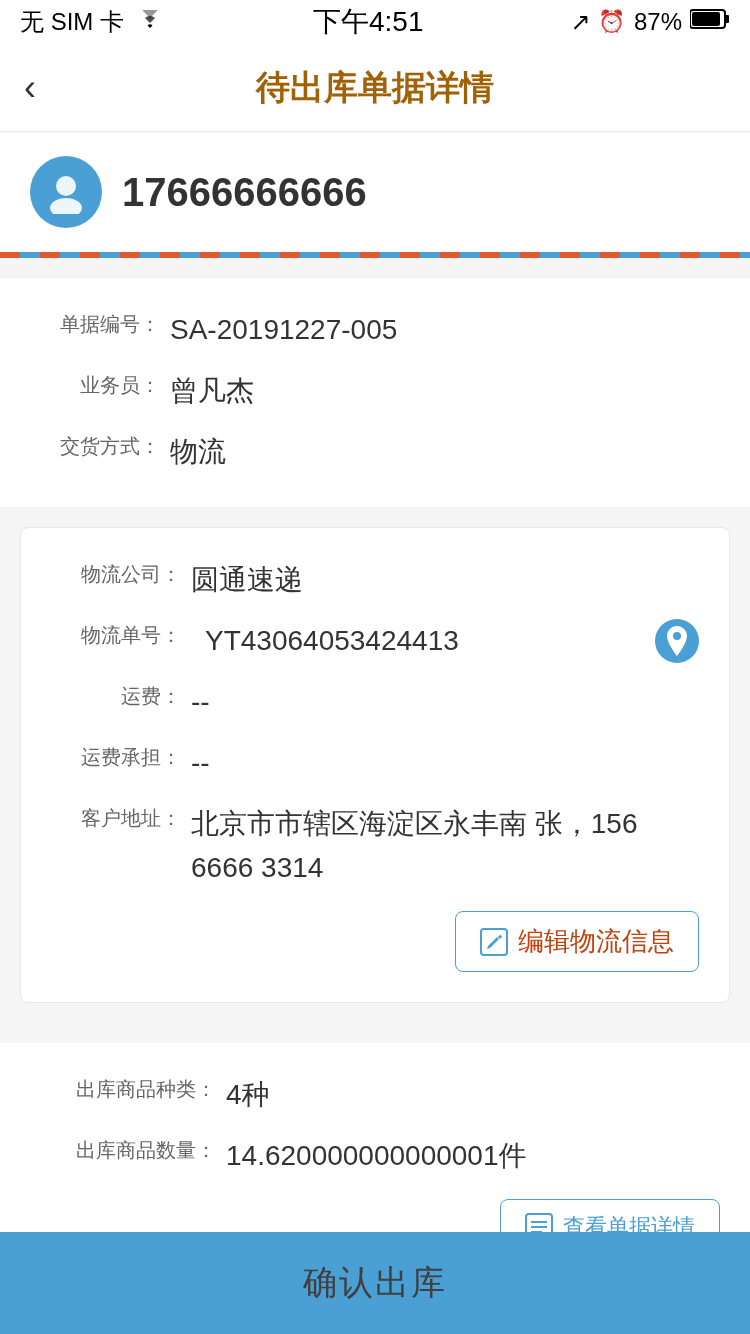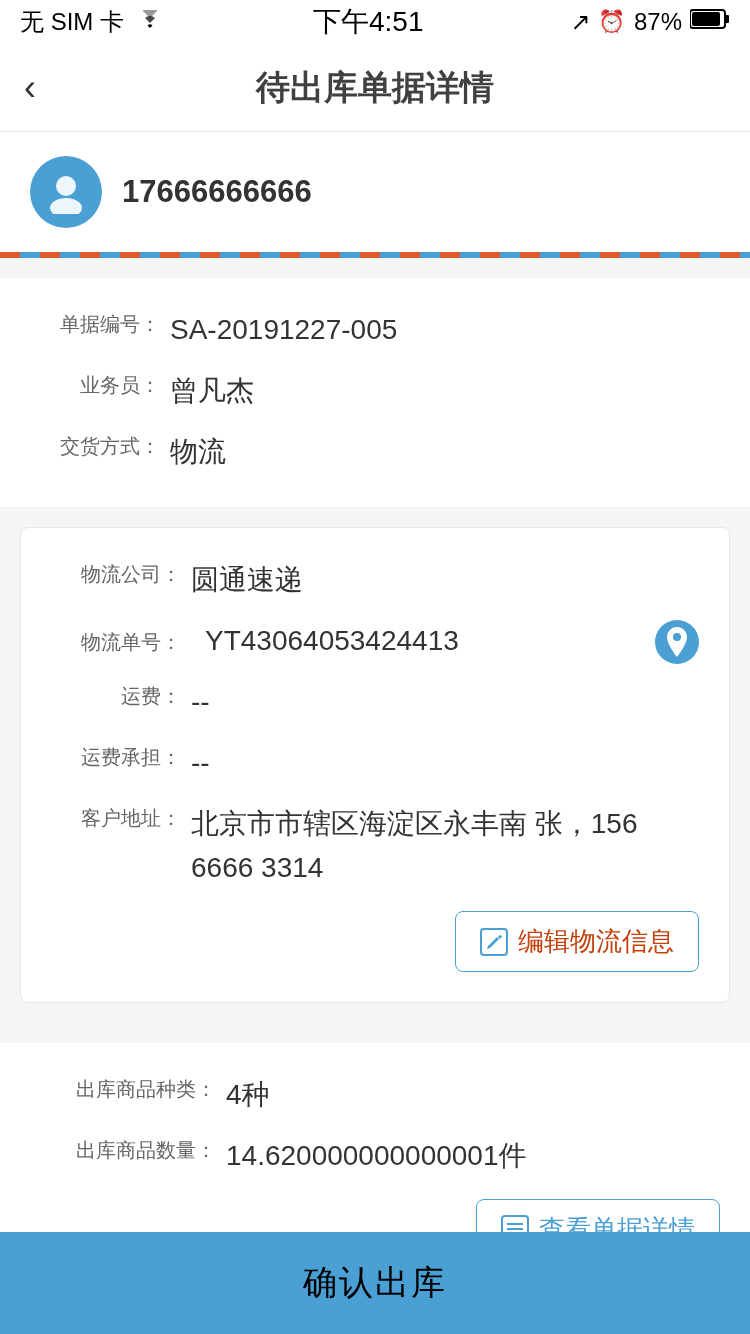--- a/index.html
+++ b/index.html
@@ -40,21 +40,21 @@
     .nav-back {
       position: absolute;
       left: 24px;
       font-size: 36px;
       color: #333;
       cursor: pointer;
     }
     .nav-title {
       font-size: 34px;
       font-weight: 600;
-      color: #404040;
+      color: #a16207;
     }
 
     
     .user-header {
       background: #fff;
       padding: 24px 30px;
       display: flex;
       align-items: center;
       gap: 20px;
       margin-bottom: 0;
@@ -63,21 +63,21 @@
       width: 72px;
       height: 72px;
       border-radius: 50%;
       background: #4a9fd4;
       display: flex;
       align-items: center;
       justify-content: center;
       flex-shrink: 0;
     }
     .user-phone {
-      font-size: 31px;
+      font-size: 40px;
       font-weight: 600;
       color: #333;
     }
 
     
     .dashed-separator {
       height: 6px;
       background: repeating-linear-gradient(
         90deg,
         #e05a2b 0px, #e05a2b 20px,
@@ -121,21 +121,20 @@
       margin-top: 20px;
       padding: 30px 30px;
       border: 1px solid #e8e8e8;
       border-radius: 8px;
       margin-left: 20px;
       margin-right: 20px;
     }
 
     .tracking-row {
       display: flex;
-      align-items: center;
       gap: 14px;
     }
     .tracking-icon {
       width: 44px;
       height: 44px;
       background: #4a9fd4;
       border-radius: 50%;
       display: flex;
       align-items: center;
       justify-content: center;
@@ -165,21 +164,21 @@
     .view-btn-row {
       display: flex;
       justify-content: flex-end;
       margin-top: 20px;
     }
     .view-btn {
       border: 1px solid #4a9fd4;
       border-radius: 8px;
       padding: 12px 24px;
       color: #4a9fd4;
-      font-size: 26px;
+      font-size: 22px;
       display: flex;
       align-items: center;
       gap: 10px;
       cursor: pointer;
       background: #fff;
     }
 
     
     .bottom-spacer {
       height: 200px;
@@ -329,14 +328,14 @@
         <line x1="6" y1="19" x2="17" y2="19" stroke="#4a9fd4" stroke-width="2"></line>
       </svg>
       <span>查看单据详情</span>
     </button>
   </div>
 </div>
 
 <div class="bottom-spacer"></div>
 
 <div class="confirm-btn-wrap">
-  <button class="confirm-btn" style="background:none;border:none;color:#000000;font-size:34px;font-weight:500;letter-spacing:2px;cursor:pointer;">确认出库</button>
+  <button class="confirm-btn" style="background:none;border:none;color:#404040;font-size:34px;font-weight:500;letter-spacing:2px;cursor:pointer;">确认出库</button>
 </div>
 
 </body></html>

